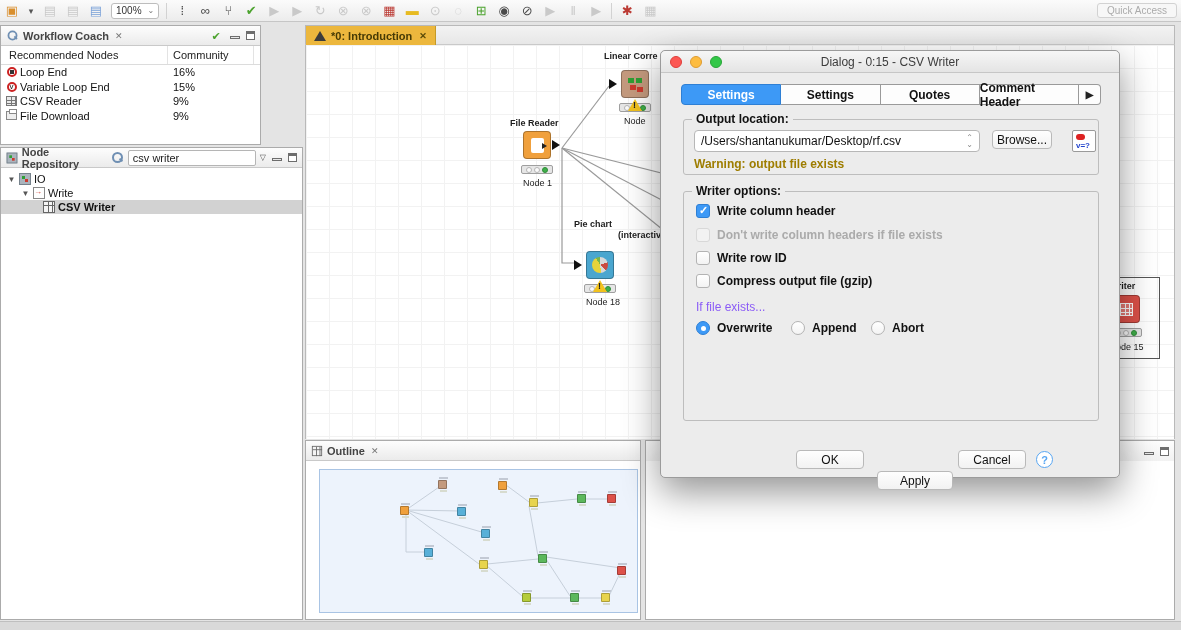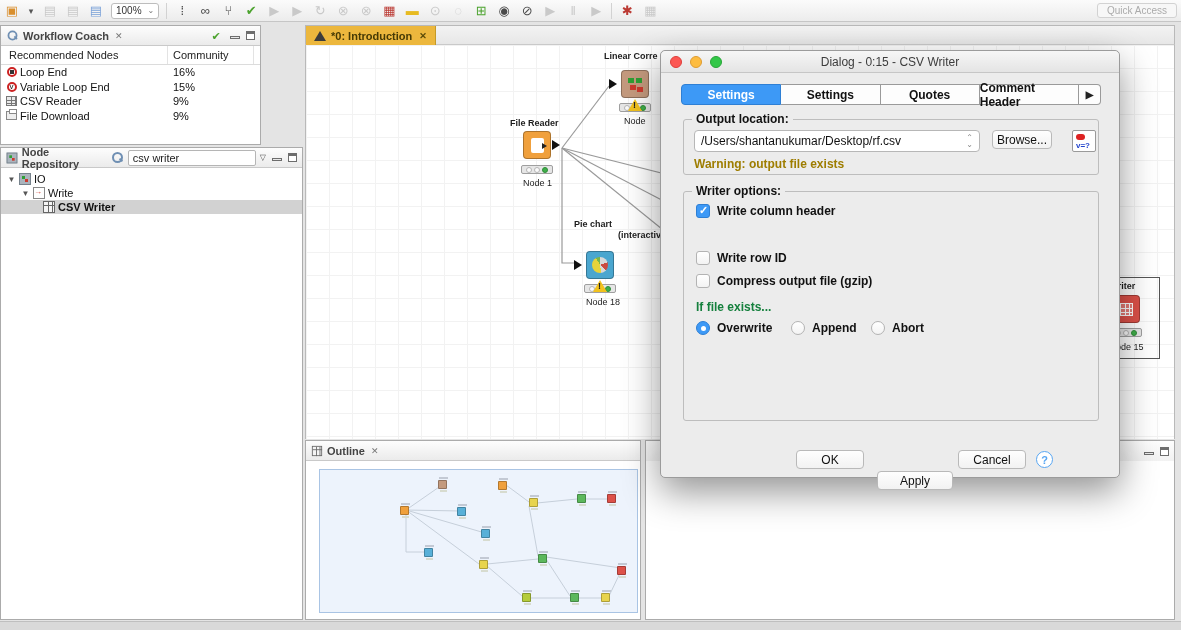--- a/index.html
+++ b/index.html
@@ -438,30 +438,34 @@
     <div class="warn-text" style="left:10px;top:37px;">Warning: output file exists</div>
   </div>
 
   <div class="group" style="left:22px;top:140px;width:416px;height:230px;">
     <span class="group-legend">Writer options:</span>
 
     <div class="cb-row" style="left:12px;top:12px;">
       <span class="cb checked"></span>
       <span>Write column header</span>
     </div>
+    <div class="cb-row disabled" style="left:12px;top:36px;">
+      <span class="cb disabled"></span>
+      <span>Don't write column headers if file exists</span>
+    </div>
     <div class="cb-row" style="left:12px;top:59px;">
       <span class="cb"></span>
       <span>Write row ID</span>
     </div>
     <div class="cb-row" style="left:12px;top:82px;">
       <span class="cb"></span>
       <span>Compress output file (gzip)</span>
     </div>
 
-    <div style="position:absolute;left:12px;top:108px;font-size:12px;font-weight:bold;color:#15803d;">If file exists...</div>
+    <div style="position:absolute;left:12px;top:108px;font-size:12px;font-weight:normal;color:#8b5cf6;">If file exists...</div>
 
     <div class="rd-row" style="left:12px;top:129px;">
       <span class="rd sel"></span>
       <span>Overwrite</span>
     </div>
     <div class="rd-row" style="left:107px;top:129px;">
       <span class="rd"></span>
       <span>Append</span>
     </div>
     <div class="rd-row" style="left:187px;top:129px;">

